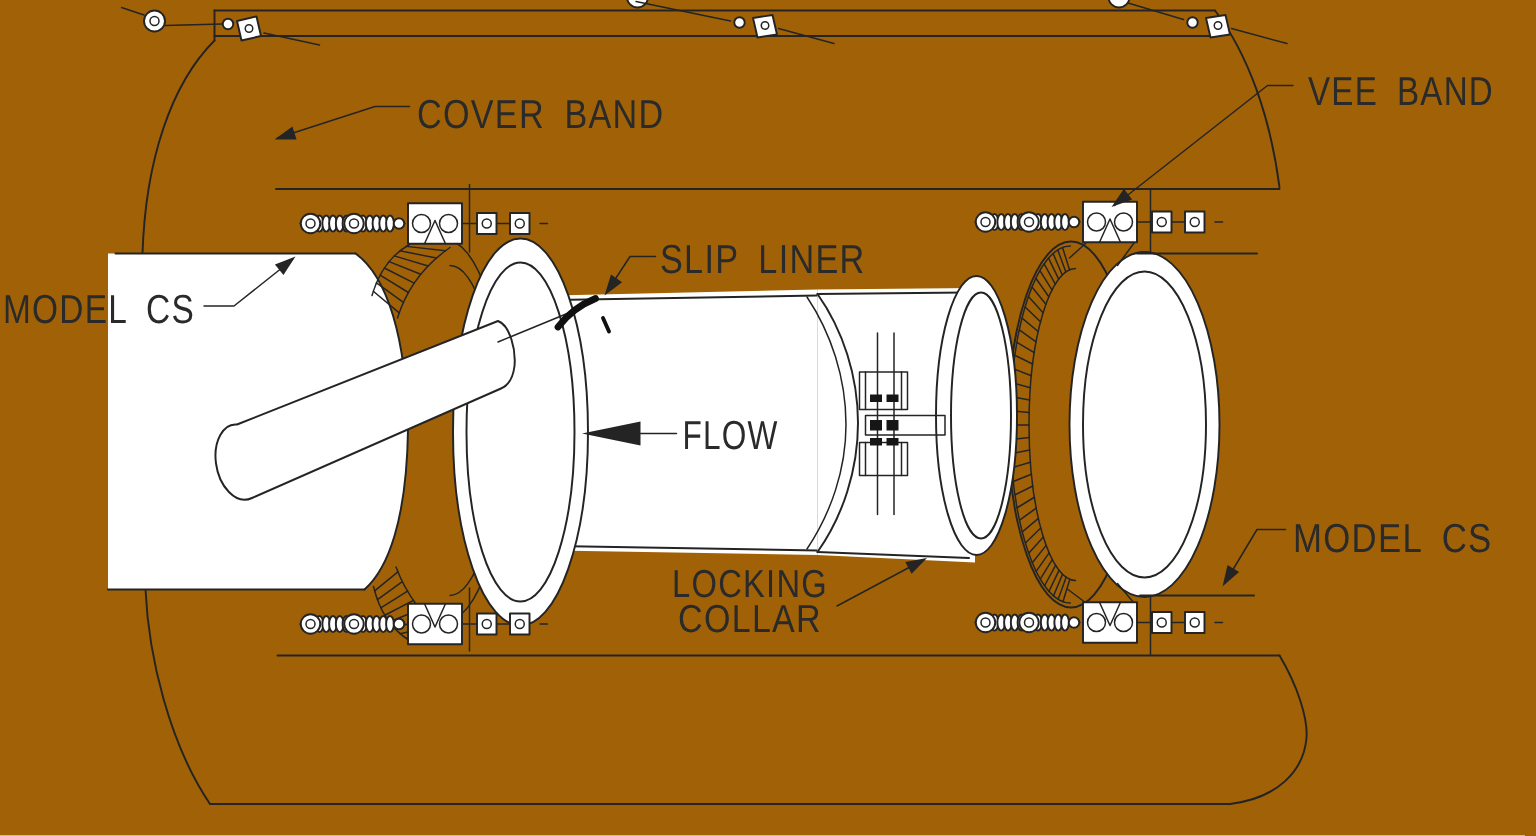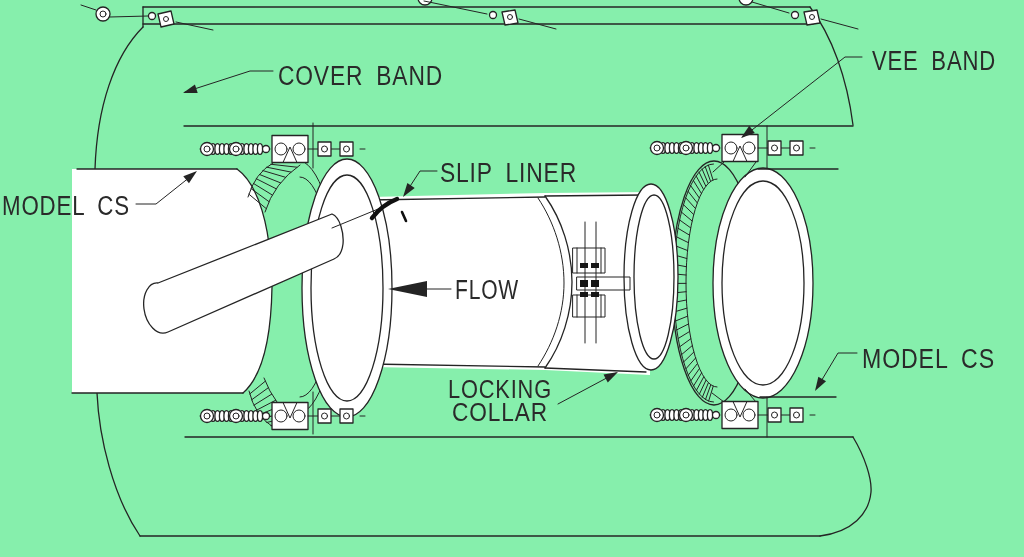--- a/index.html
+++ b/index.html
@@ -1,16 +1,16 @@
 <!DOCTYPE html>
 <html><head>
 <meta charset="utf-8">
 <style>
   html,body{margin:0;padding:0;background:#ffffff;}
-  #stage{position:relative;width:1024px;height:557px;background:#86efac;overflow:hidden;}
+  #stage{position:relative;width:1024px;height:557px;background:#a16207;overflow:hidden;}
   svg{display:block;}
   .ln{fill:none;stroke:#242424;stroke-width:1.3;stroke-linecap:round;stroke-linejoin:round;}
   .thin{stroke-width:1;}
   .wf{fill:#ffffff;stroke:#242424;stroke-width:1.3;stroke-linejoin:round;}
   .wfo{fill:#ffffff;stroke:none;}
   .dark{fill:#161616;stroke:none;}
   .mark{fill:none;stroke:#101010;stroke-width:4.5;stroke-linecap:round;}
   .mark2{fill:none;stroke:#101010;stroke-width:2.6;stroke-linecap:round;}
   .ah{fill:#242424;stroke:none;}
   text{fill:#2a2a2a;stroke:none;font-family:"Liberation Sans","DejaVu Sans",sans-serif;

